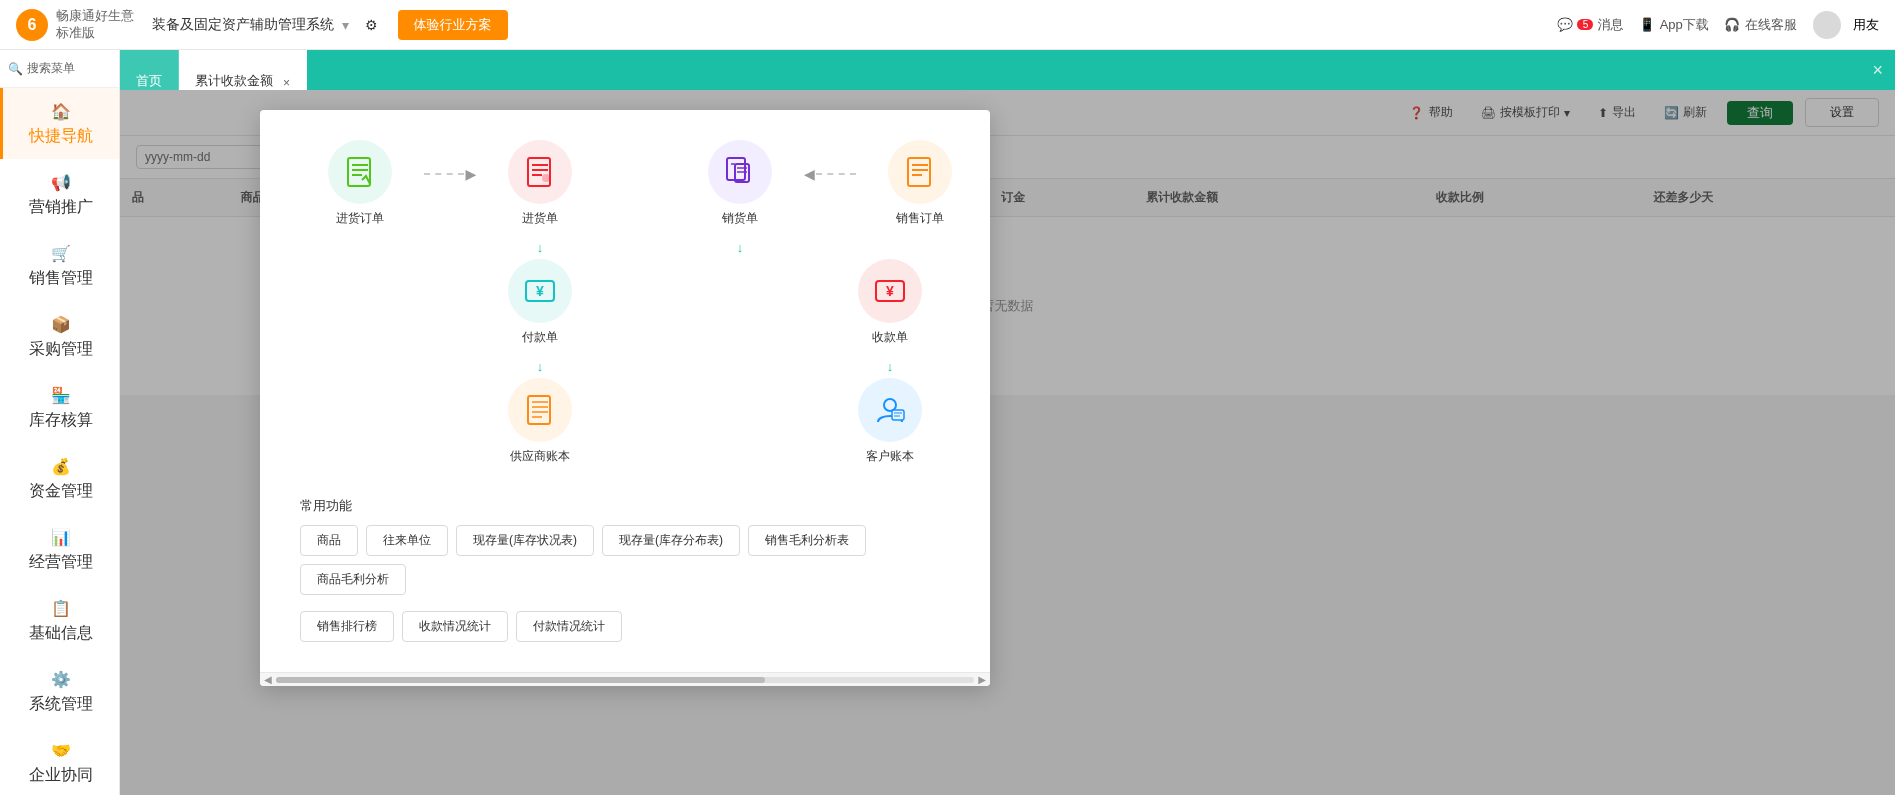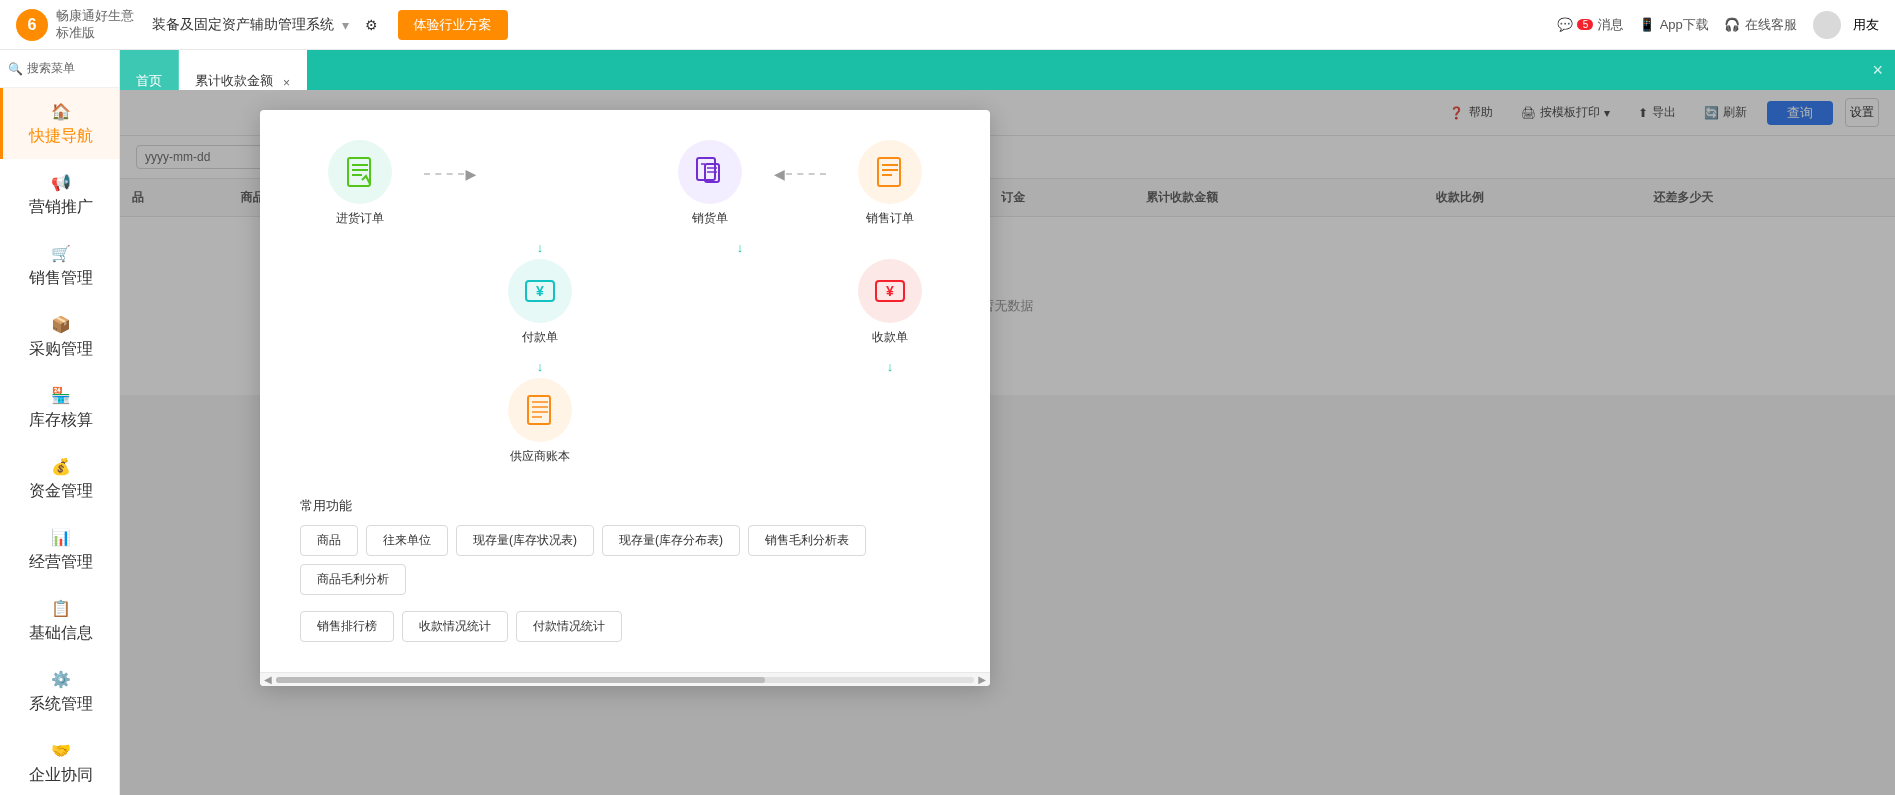--- a/index.html
+++ b/index.html
@@ -197,33 +197,33 @@
     .toolbar-btn {
       display: flex;
       align-items: center;
       gap: 4px;
       cursor: pointer;
       color: #555;
       font-size: 12px;
       padding: 4px 8px;
     }
     .query-btn {
-      background: #3b82f6;
+      background: #15803d;
       color: #fff;
       border: none;
       padding: 3px 20px;
       border-radius: 4px;
       cursor: pointer;
       font-size: 13px;
     }
     .set-btn {
       background: #fff;
       color: #333;
       border: 1px solid #d9d9d9;
-      padding: 5px 4px;
+      padding: 5px 24px;
       border-radius: 4px;
       cursor: pointer;
       font-size: 12px;
     }
 
     
     .filter-row {
       background: #fff;
       padding: 8px 16px;
       display: flex;
@@ -600,20 +600,32 @@
                   <div class="flow-label">进货订单</div>
                 </div>
 
                 <div class="flow-arrow-h">
                   <div class="arrow-line">
                     <div class="dashed-line"></div>
                     <span class="arrow-right">▶</span>
                   </div>
                 </div>
 
+                <div class="flow-node">
+                  <div class="flow-circle" style="background:#fdeaea;">
+                    <svg width="36" height="36" viewBox="0 0 36 36">
+                      <rect x="6" y="4" width="22" height="28" rx="2" fill="none" stroke="#f5222d" stroke-width="2"></rect>
+                      <line x1="10" y1="11" x2="26" y2="11" stroke="#f5222d" stroke-width="2"></line>
+                      <line x1="10" y1="16" x2="26" y2="16" stroke="#f5222d" stroke-width="2"></line>
+                      <line x1="10" y1="21" x2="20" y2="21" stroke="#f5222d" stroke-width="2"></line>
+                      <circle cx="24" cy="24" r="4" fill="#f5222d" opacity="0.3"></circle>
+                    </svg>
+                  </div>
+                  <div class="flow-label">进货单</div>
+                </div>
 
                 <div style="flex:1; min-width:80px;"></div>
 
                 <div class="flow-node">
                   <div class="flow-circle" style="background:#f3eeff;">
                     <svg width="36" height="36" viewBox="0 0 36 36">
                       <rect x="5" y="4" width="18" height="22" rx="2" fill="none" stroke="#722ed1" stroke-width="2"></rect>
                       <rect x="13" y="10" width="14" height="18" rx="2" fill="none" stroke="#722ed1" stroke-width="2"></rect>
                       <line x1="9" y1="10" x2="13" y2="10" stroke="#722ed1" stroke-width="1.5"></line>
                       <line x1="15" y1="14" x2="25" y2="14" stroke="#722ed1" stroke-width="1.5"></line>
@@ -710,20 +722,32 @@
                       <line x1="10" y1="10" x2="26" y2="10" stroke="#fa8c16" stroke-width="1.5"></line>
                       <line x1="10" y1="15" x2="26" y2="15" stroke="#fa8c16" stroke-width="1.5"></line>
                       <line x1="10" y1="20" x2="26" y2="20" stroke="#fa8c16" stroke-width="1.5"></line>
                       <line x1="10" y1="25" x2="20" y2="25" stroke="#fa8c16" stroke-width="1.5"></line>
                     </svg>
                   </div>
                   <div class="flow-label">供应商账本</div>
                 </div>
                 <div style="flex:1; min-width:80px;"></div>
 
+                <div class="flow-node">
+                  <div class="flow-circle" style="background:#e6f4ff;">
+                    <svg width="36" height="36" viewBox="0 0 36 36">
+                      <circle cx="18" cy="13" r="6" fill="none" stroke="#1890ff" stroke-width="2"></circle>
+                      <path d="M6 30 C6 22 30 22 30 30" fill="none" stroke="#1890ff" stroke-width="2"></path>
+                      <rect x="20" y="18" width="12" height="10" rx="2" fill="#e6f4ff" stroke="#1890ff" stroke-width="1.5"></rect>
+                      <line x1="22" y1="21" x2="30" y2="21" stroke="#1890ff" stroke-width="1"></line>
+                      <line x1="22" y1="24" x2="28" y2="24" stroke="#1890ff" stroke-width="1"></line>
+                    </svg>
+                  </div>
+                  <div class="flow-label">客户账本</div>
+                </div>
               </div>
             </div>
 
             <div class="common-functions">
               <div class="cf-title">常用功能</div>
               <div class="cf-buttons">
                 <button class="cf-btn">商品</button>
                 <button class="cf-btn">往来单位</button>
                 <button class="cf-btn">现存量(库存状况表)</button>
                 <button class="cf-btn">现存量(库存分布表)</button>

